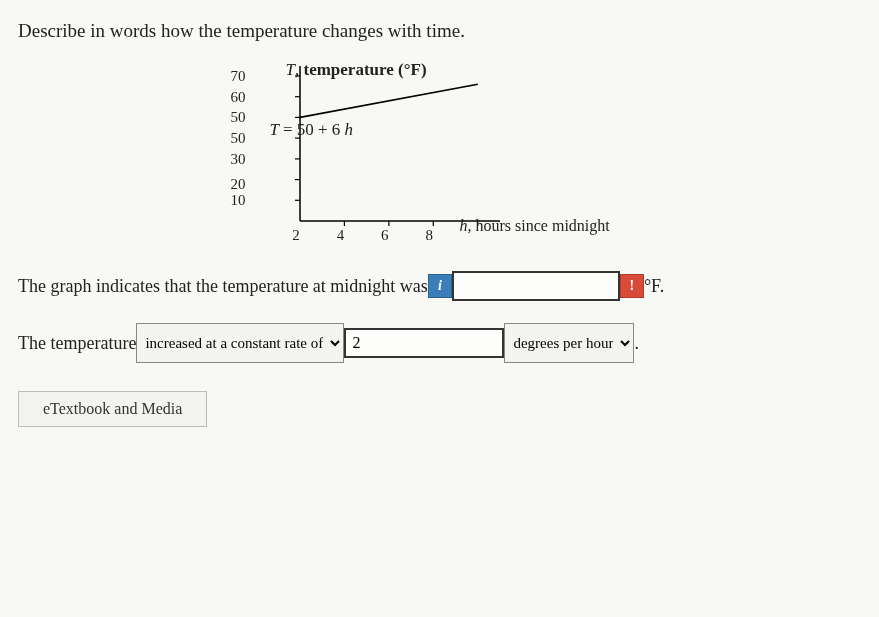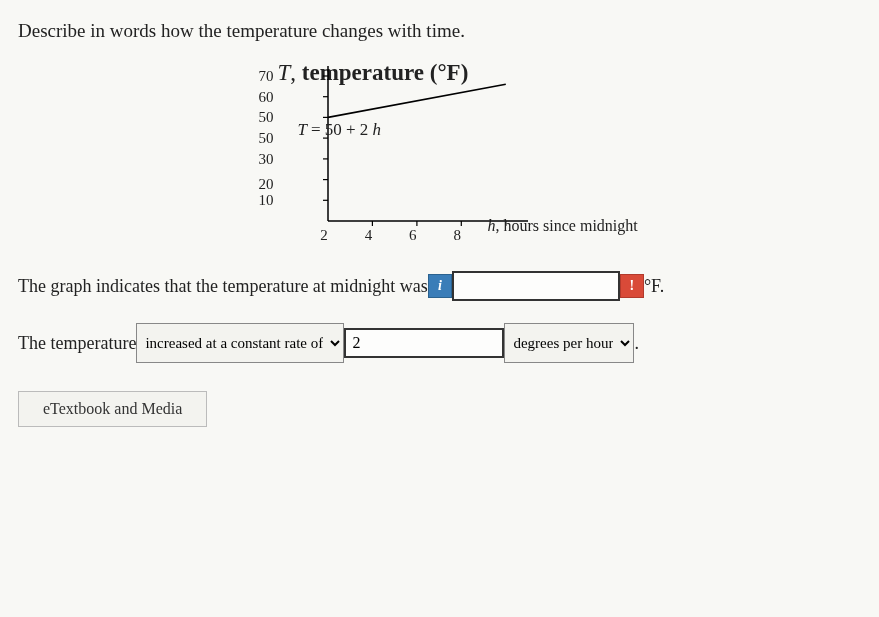--- a/index.html
+++ b/index.html
@@ -17,31 +17,31 @@
     font-size: 19px;
     margin-bottom: 24px;
   }
   .chart-container {
     margin: 0 auto 50px auto;
     width: 560px;
     position: relative;
   }
   .y-axis-title {
     font-family: Georgia, serif;
-    font-size: 23px;
-    position: absolute;
-    left: 118px;
+    font-size: 17px;
+    position: absolute;
+    left: 126px;
     top: -6px;
   }
   .y-axis-title .var { font-style: italic; }
   .y-axis-title .unit { font-weight: bold; }
   .plot-area {
     position: relative;
     margin-top: 18px;
-    margin-left: 120px;
+    margin-left: 92px;
     width: 200px;
     height: 155px;
     padding-left: 48px;
   }
   .y-tick {
     position: absolute;
     right: 100%;
     margin-right: 6px;
     font-size: 15px;
     transform: translateY(-50%);
@@ -177,21 +177,21 @@
     <div class="y-tick" style="top:118px">20</div>
     <div class="y-tick" style="top:134.3px">10</div>
     <div class="x-tick" style="left:44.4px">2</div>
     <div class="x-tick" style="left:88.9px">4</div>
     <div class="x-tick" style="left:133.3px">6</div>
     <div class="x-tick" style="left:177.8px">8</div>
     <div class="x-axis-title">
       <span class="var">h</span>, hours since midnight
     </div>
     <div class="equation">
-      T <span class="rm">=</span> <span class="rm">50 + 2</span> h
+      T <span class="rm">=</span> <span class="rm">50 + 6</span> h
     </div>
   </div>
 </div>
 
 <div class="answer-row">
   <span class="text">The graph indicates that the temperature at midnight was</span>
   <span class="info-badge">i</span>
   <input class="text-input input-midnight" type="text" value="" style="">
   <span class="error-badge">!</span>
   <span class="text">°F.</span>

